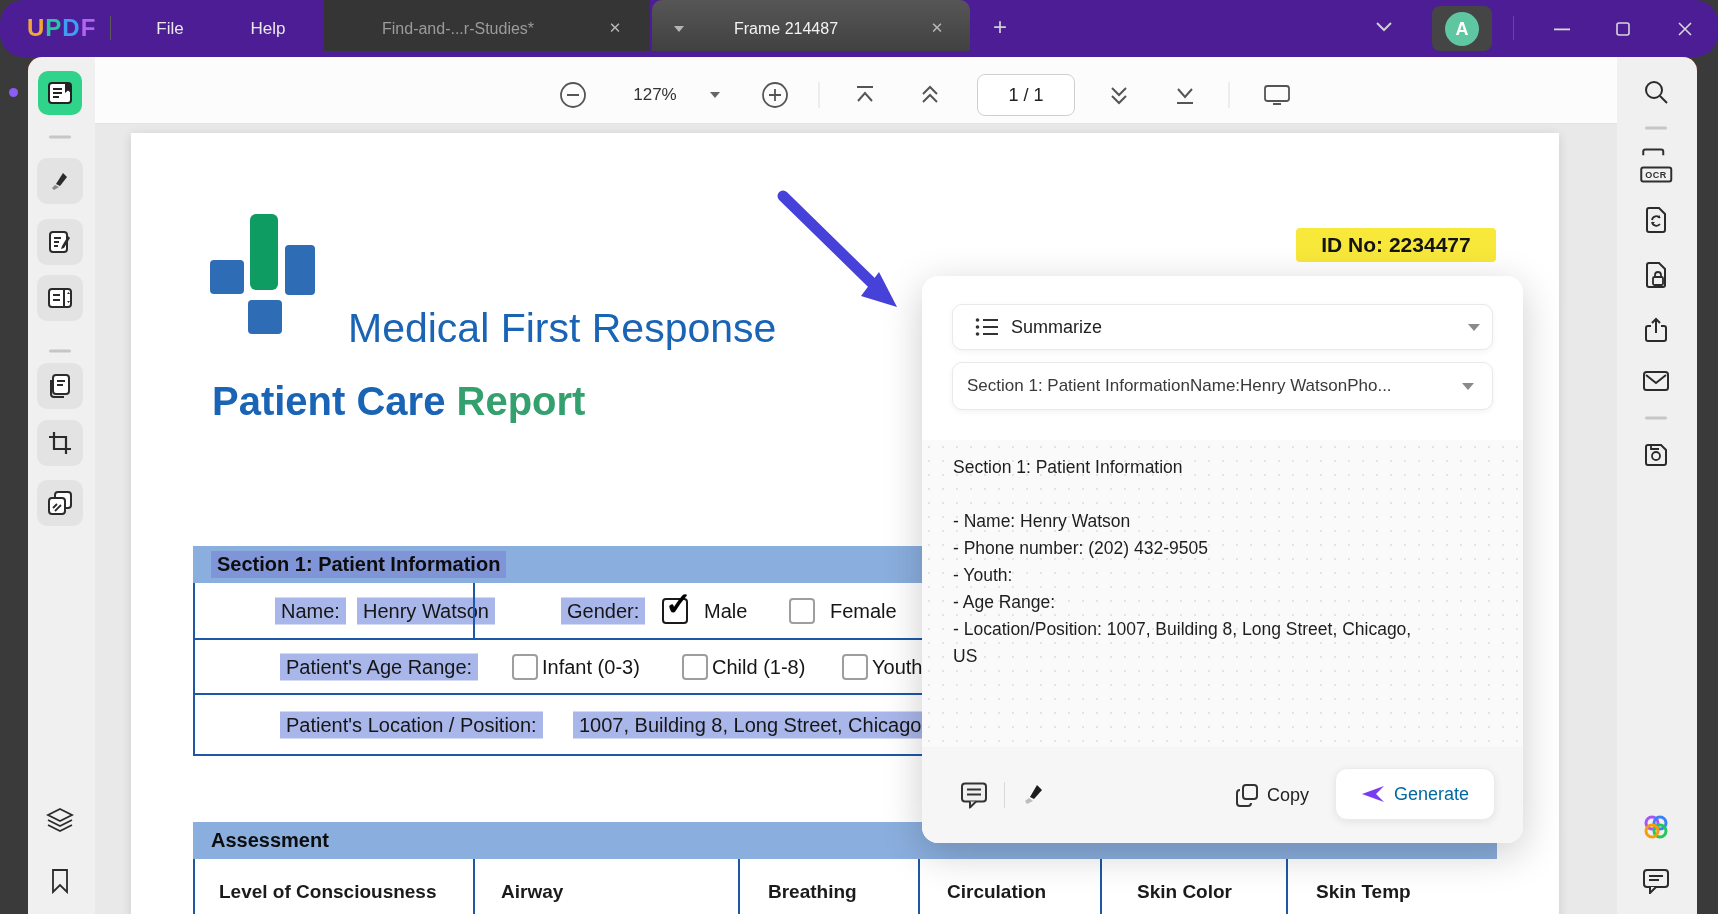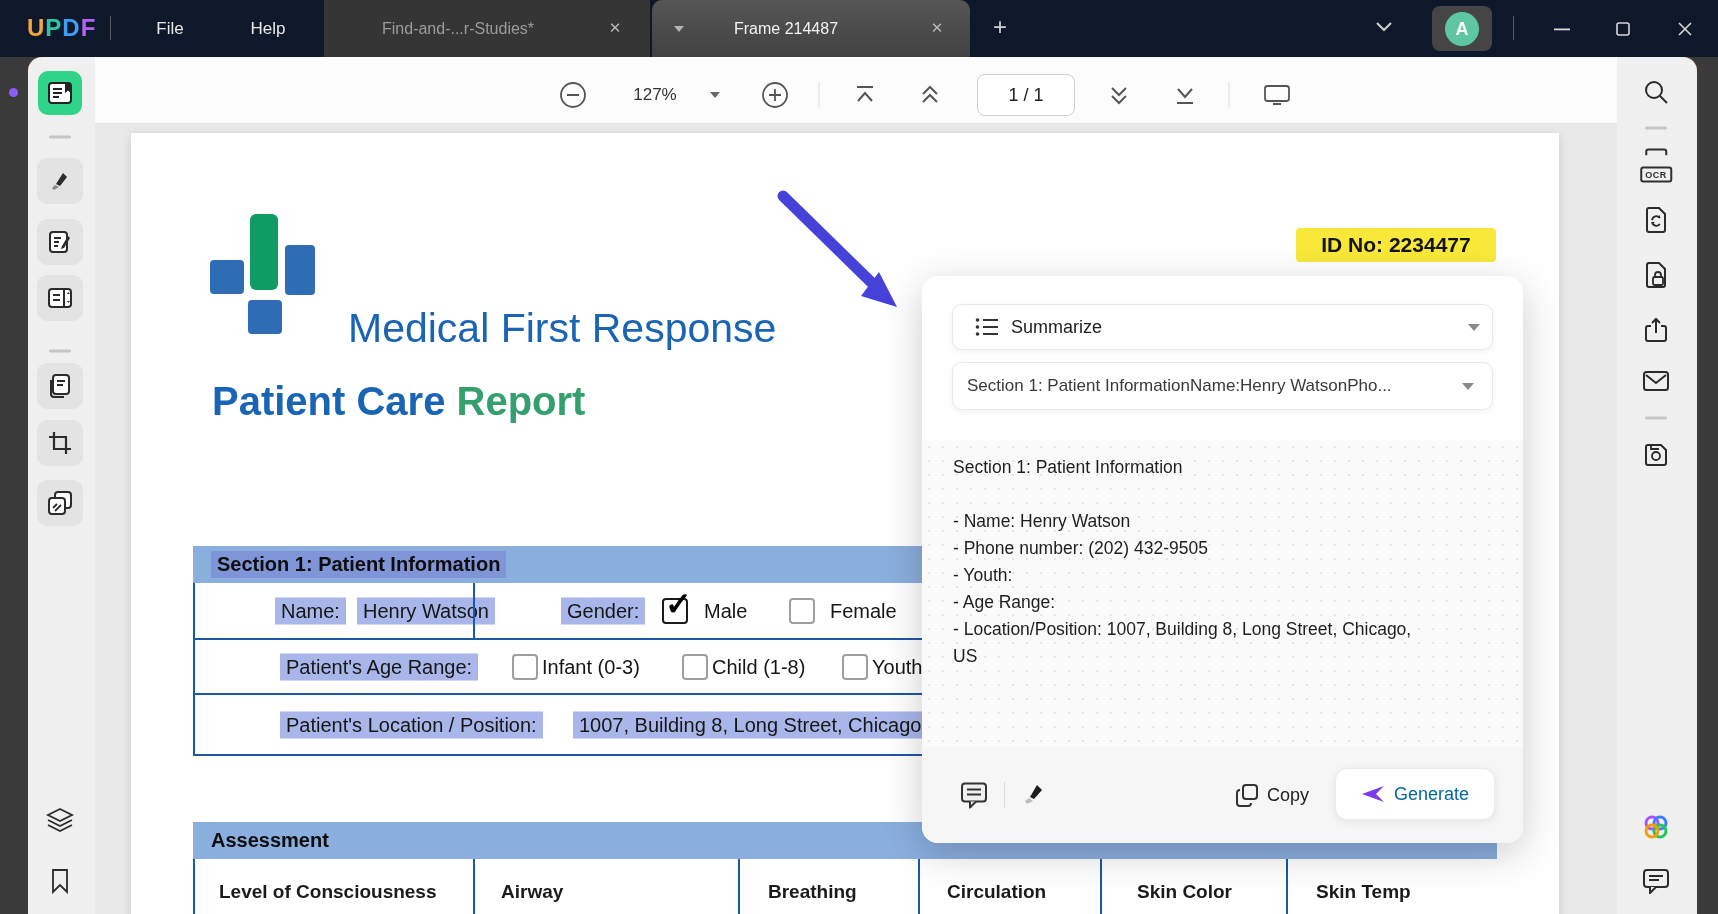--- a/index.html
+++ b/index.html
@@ -1,27 +1,27 @@
 <!DOCTYPE html>
 <html><head>
 <meta charset="utf-8">
 <style>
   * { margin:0; padding:0; box-sizing:border-box; }
   html,body { width:1718px; height:914px; overflow:hidden; }
   body { font-family:"Liberation Sans", sans-serif; background:#3a3a3a; position:relative; }
   .abs { position:absolute; }
 
   
-  .titlebar { position:absolute; left:0; top:0; width:1718px; height:57px; background:#0f172a; z-index:3; }
+  .titlebar { position:absolute; left:0; top:0; width:1718px; height:57px; background:#4c1d95; z-index:3;border-radius:23px; }
   .logo { position:absolute; left:27px; top:14px; font-size:24px; font-weight:bold; letter-spacing:1px; }
   .logo span { display:inline-block; }
   .lg-u{color:#f0a63b;} .lg-p{color:#2cc5a1;} .lg-d{color:#3e9df5;} .lg-f{color:#b163f2;}
   .tb-sep { position:absolute; top:16px; width:1px; height:24px; background:#5a5a5a; }
   .menu-item { position:absolute; top:0; height:57px; line-height:57px; color:#e8e8e8; font-size:17px; text-align:center; cursor:default; }
-  .tab { position:absolute; top:0; height:57px; }
+  .tab { position:absolute; top:0; height:51px; }
   .tab-inactive { left:324px; width:326px; background:#353535; }
   .tab-inactive .tab-label { color:#9b9b9b; }
   .tab-active { left:652px; width:318px; background:linear-gradient(#565656,#414141); border-radius:10px 10px 0 0; }
   .tab-active .tab-label { color:#f2f2f2; }
   .tab-label { position:absolute; top:0; line-height:57px; font-size:16px; white-space:nowrap; }
   .tab-close { position:absolute; top:17px; width:22px; height:22px; color:#b8b8b8; font-size:15px; line-height:22px; text-align:center; }
   .tab-caret { position:absolute; left:22px; top:26px; width:0; height:0; border-left:5px solid transparent; border-right:5px solid transparent; border-top:6px solid #b5b5b5; }
   .newtab { position:absolute; left:986px; top:14px; width:28px; height:28px; color:#cfcfcf; font-size:24px; line-height:26px; text-align:center; }
   .win-chevron { position:absolute; left:1375px; top:20px; }
   .avatar-wrap { position:absolute; left:1432px; top:6px; width:60px; height:45px; background:#454545; border-radius:8px; }
@@ -365,21 +365,21 @@
     <div class="rail-btn" style="left:39px;top:35px;">
       <svg width="26" height="26" viewBox="0 0 26 26">
           <circle cx="11" cy="11" r="8" stroke="#2b2b2b" stroke-width="2" fill="none"></circle>
           <path d="M17 17 L24 24" stroke="#2b2b2b" stroke-width="2"></path>
         </svg>
     </div>
     <div class="rail-btn" style="left:39px;top:71px;">
         <div class="rail-dash"></div>
       </div>
     <div class="rail-btn" style="left:39px;top:108px;">
-      <div style="display:flex;flex-direction:column;align-items:center;gap:11px;">
+      <div style="display:flex;flex-direction:column;gap:11px;">
         <svg width="26" height="8" viewBox="0 0 26 8">
             <path d="M3 8 V4 a2 2 0 0 1 2-2 H21 a2 2 0 0 1 2 2 V8" stroke="#2f2f2f" stroke-width="2" fill="none"></path>
           </svg>
         <span class="ocr-badge">OCR</span>
       </div>
     </div>
     <div class="rail-btn" style="left:39px;top:163px;">
       <svg width="26" height="28" viewBox="0 0 26 28">
           <path d="M4 4 a2 2 0 0 1 2-2 H16 L22 8 V24 a2 2 0 0 1 -2 2 H6 a2 2 0 0 1 -2-2 Z" stroke="#2b2b2b" stroke-width="2" fill="none"></path>
           <path d="M9 14 a4.5 4.5 0 0 1 8-2 M17 18 a4.5 4.5 0 0 1 -8-2" stroke="#2b2b2b" stroke-width="1.8" fill="none"></path>

